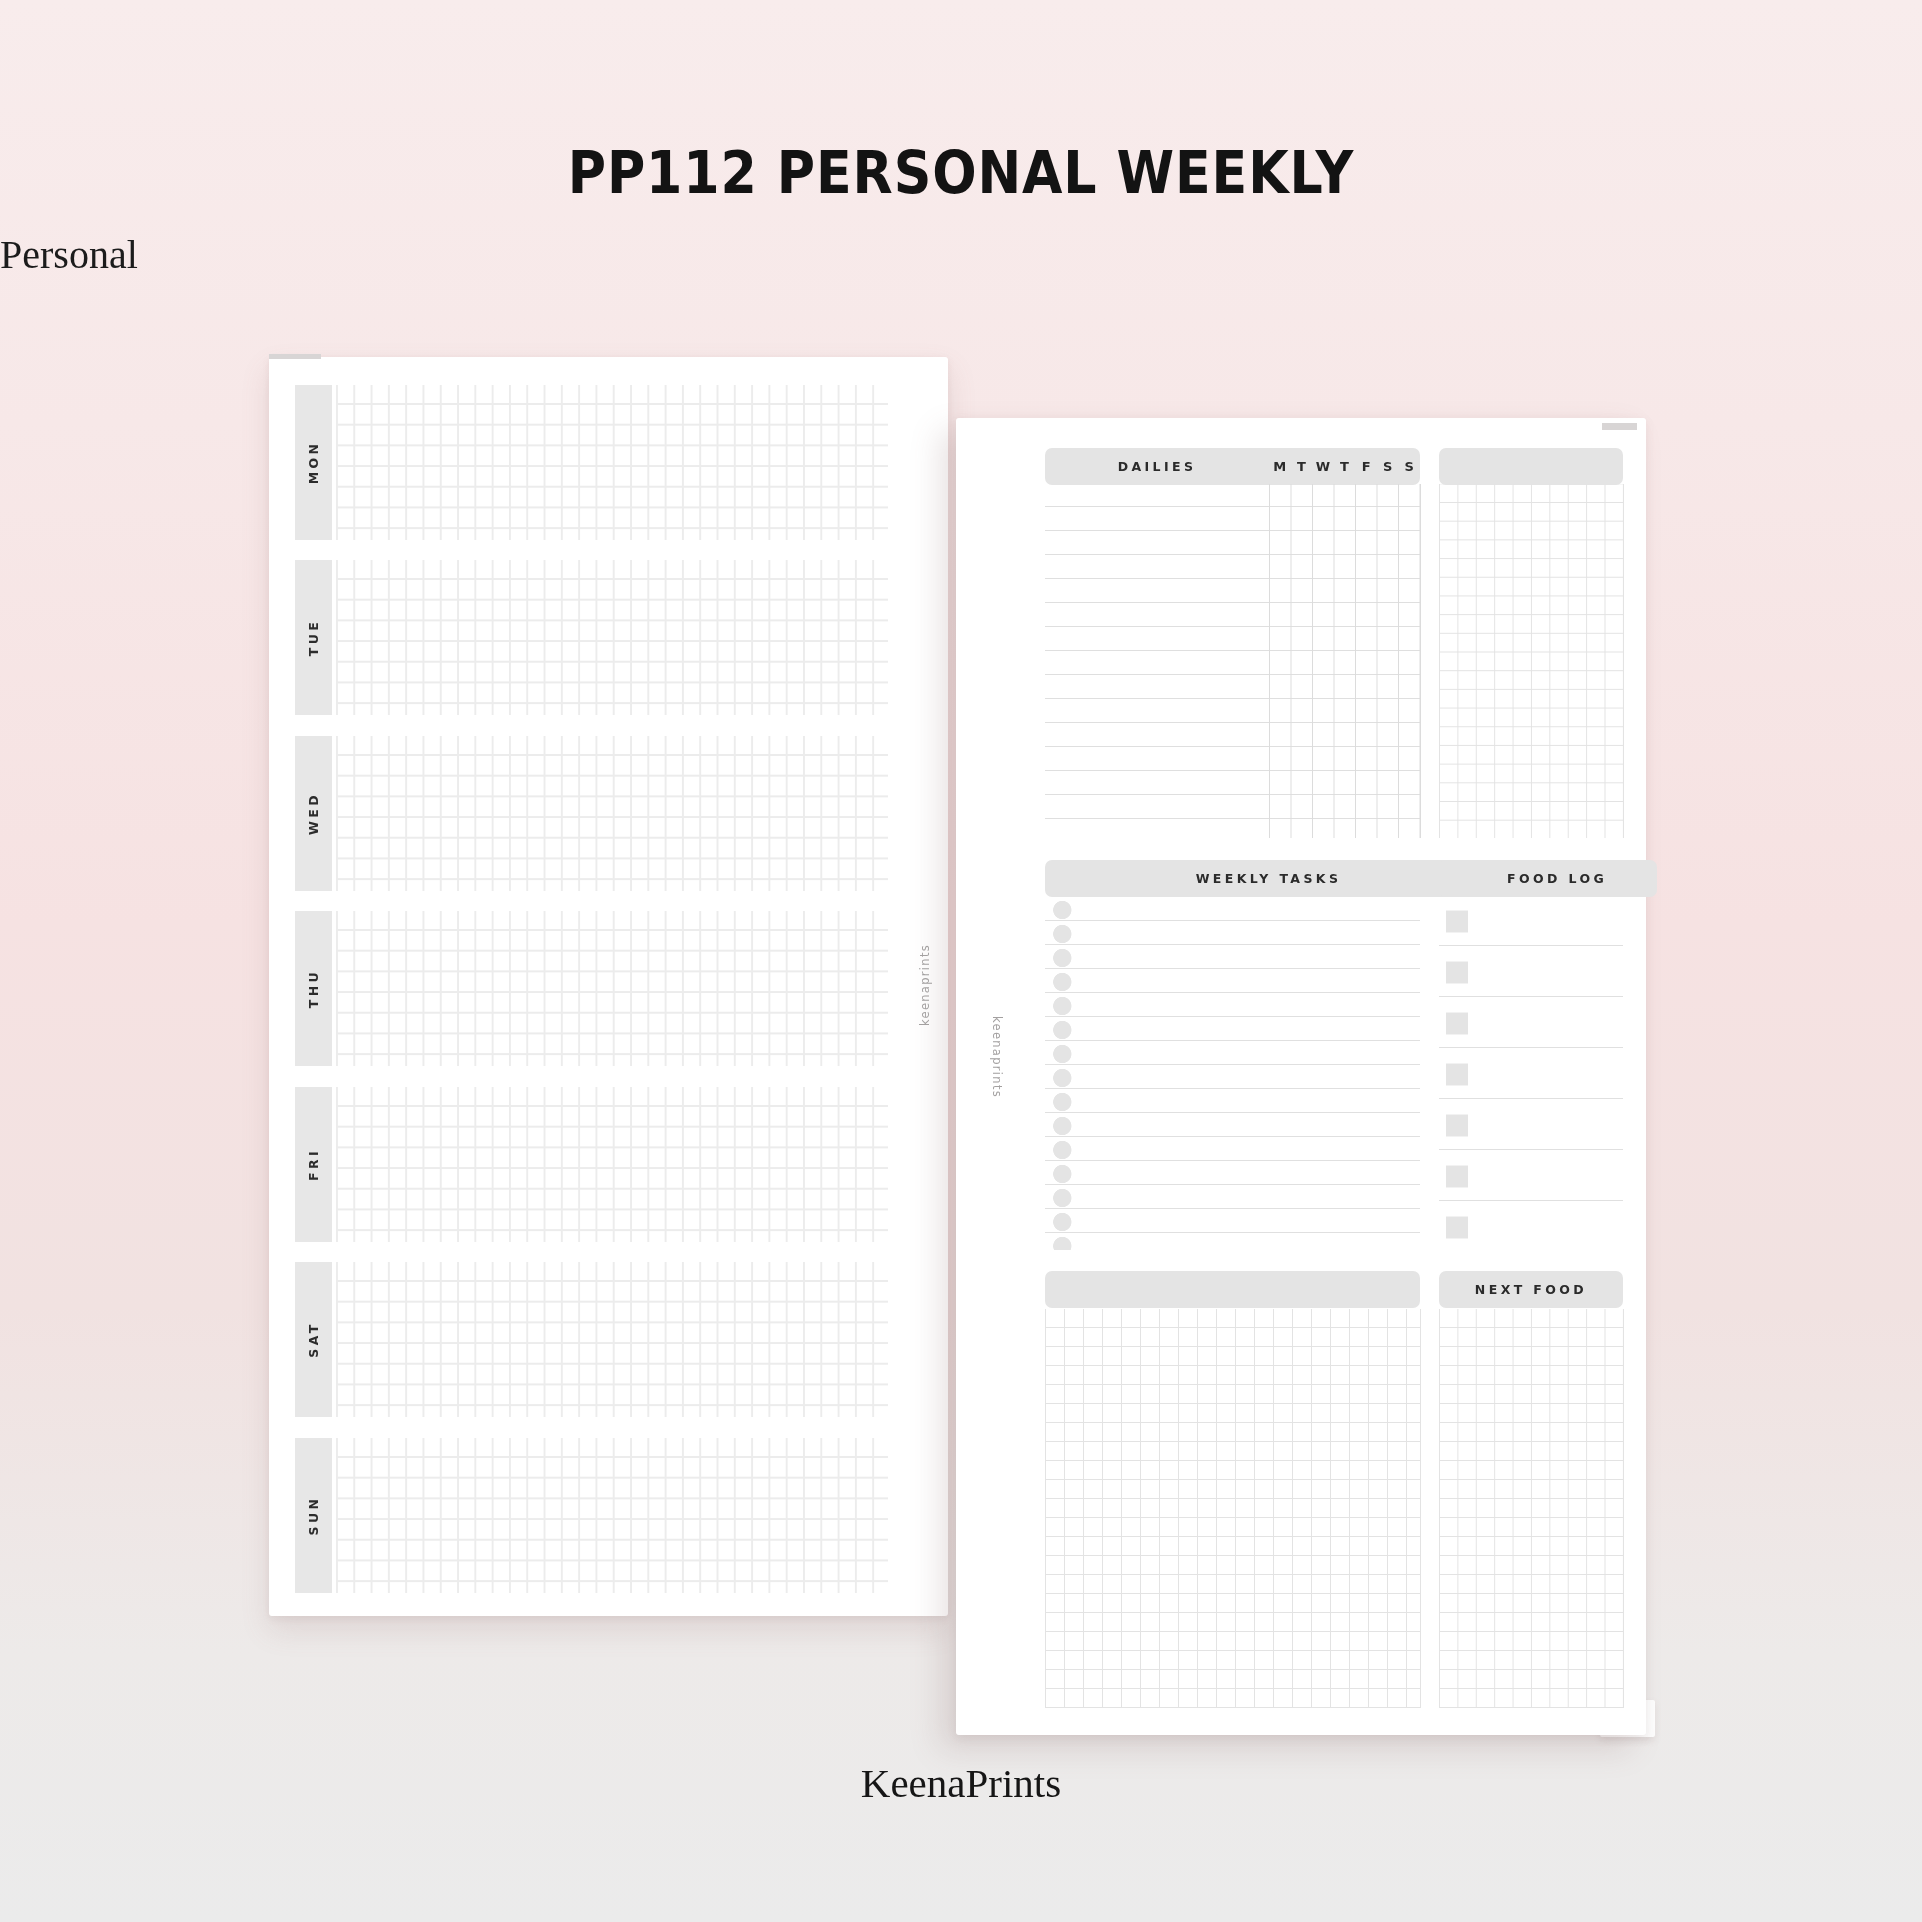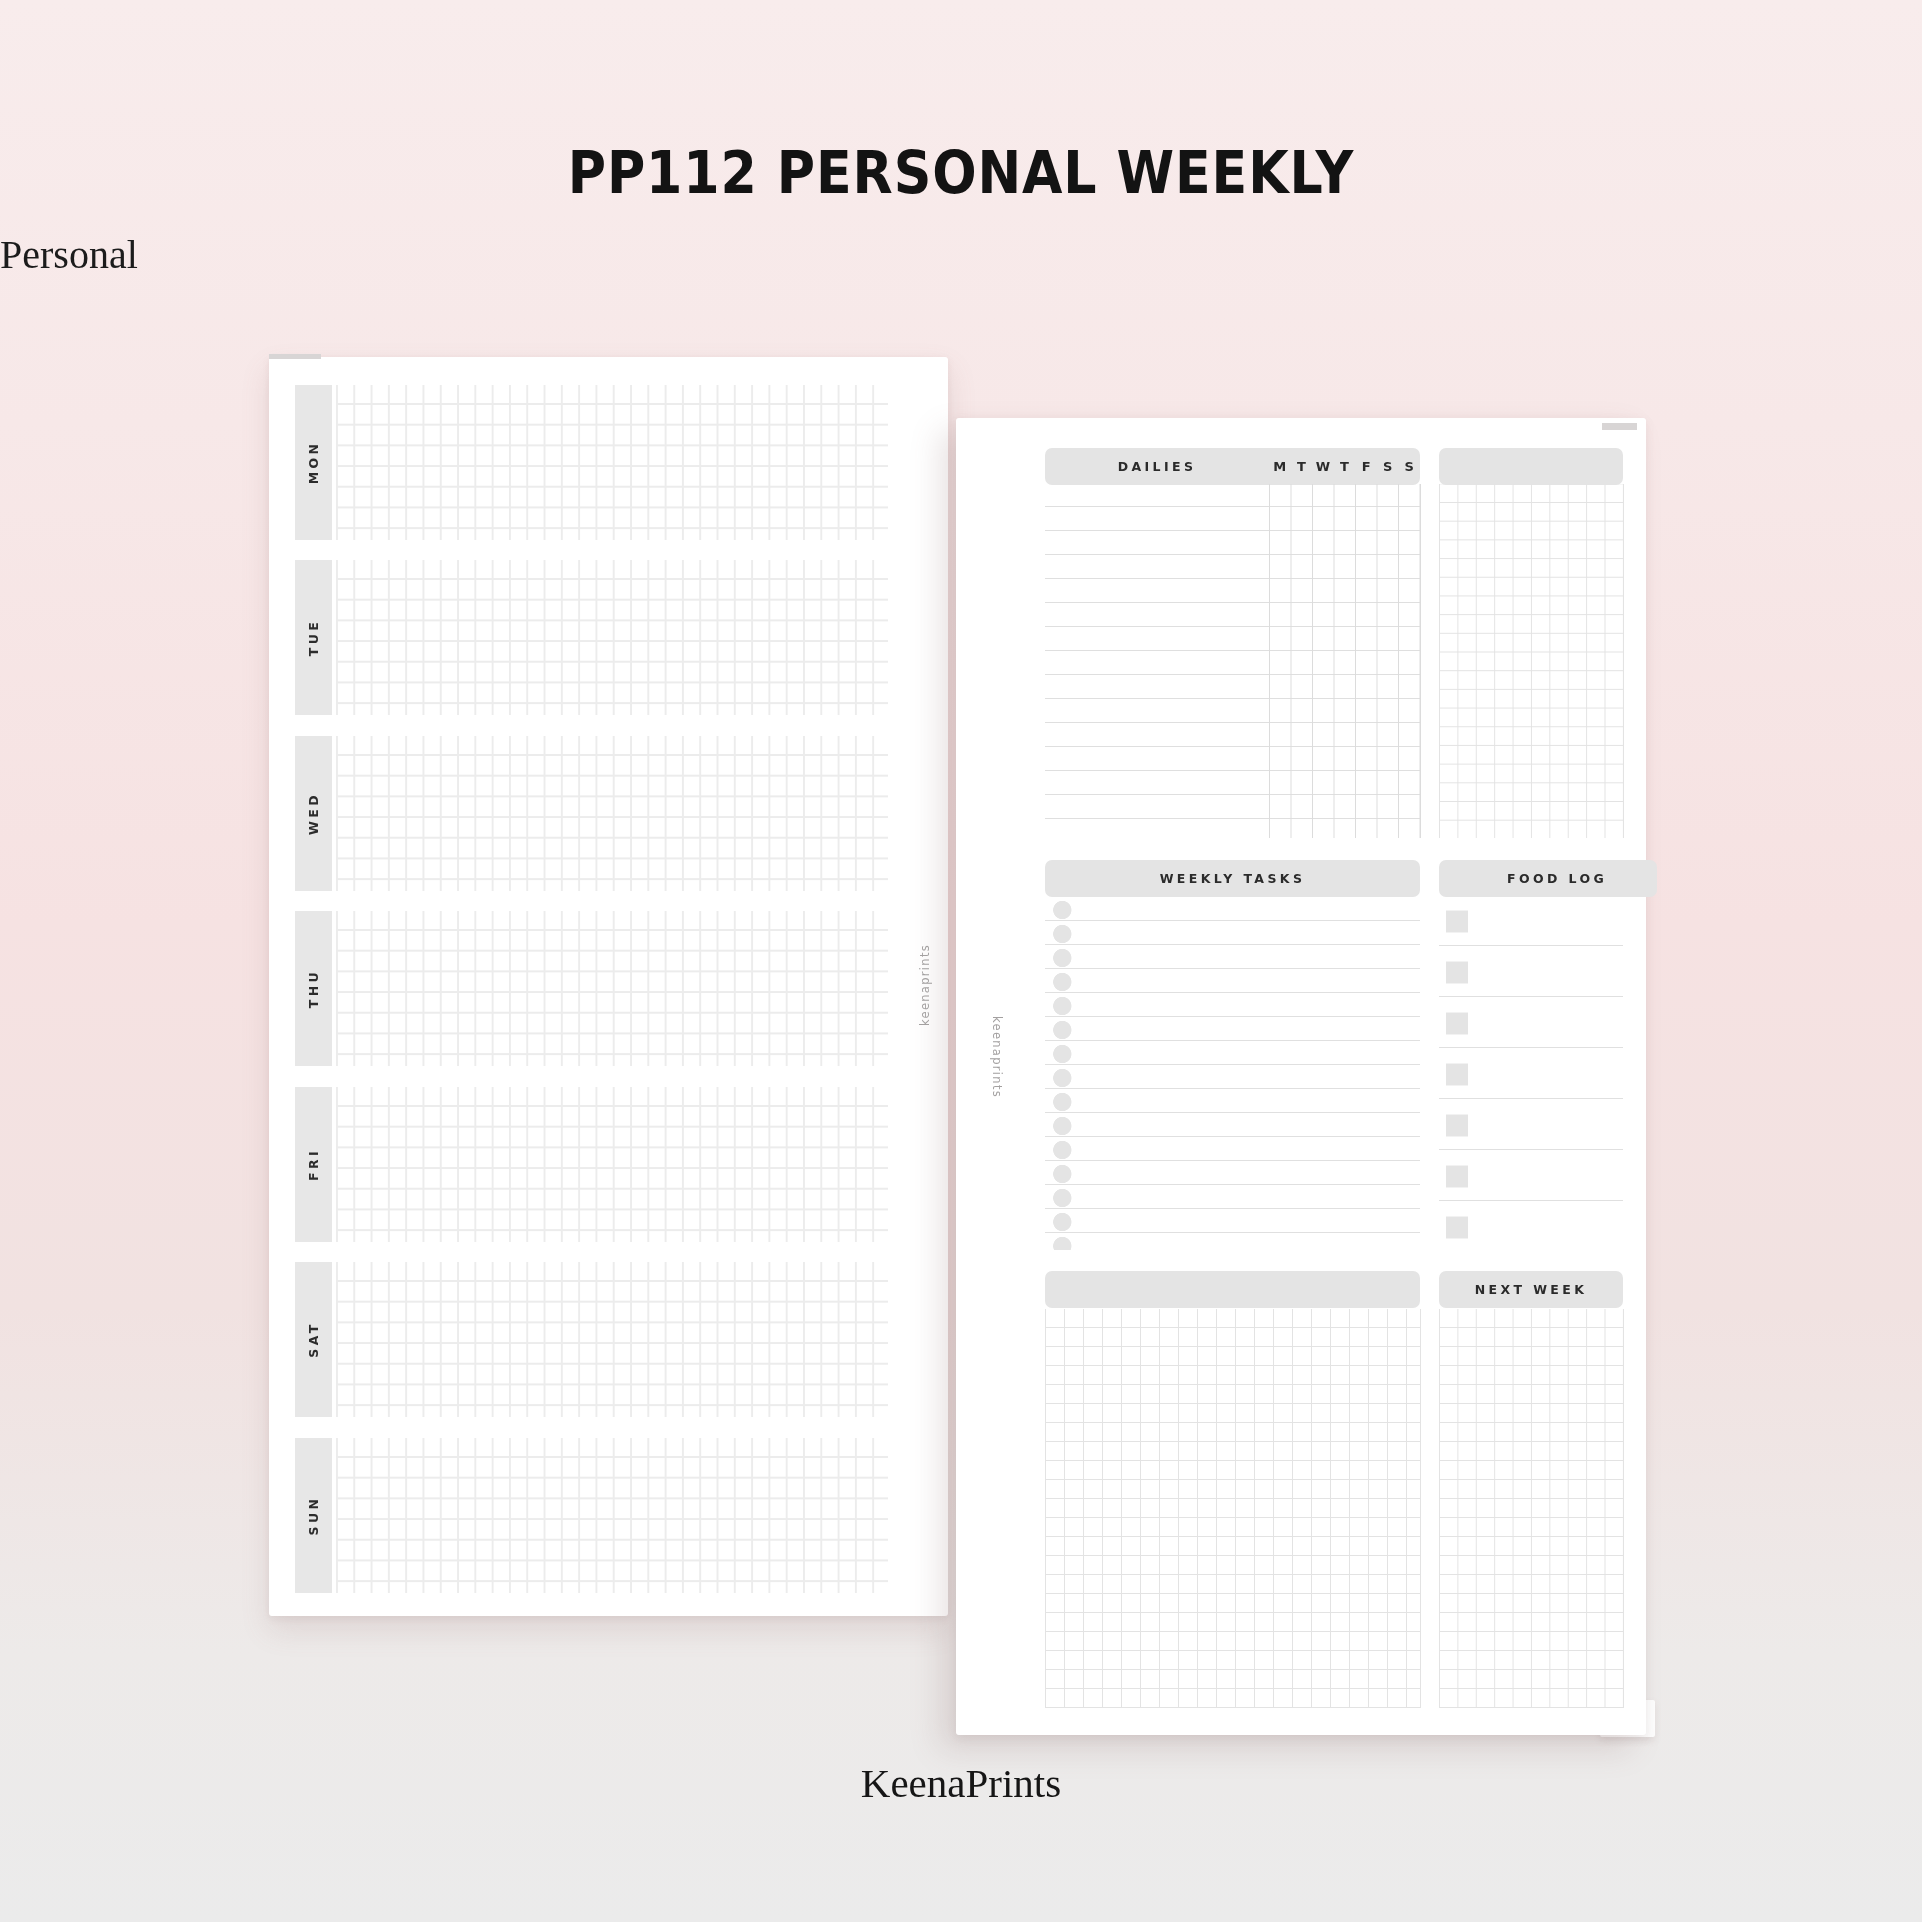--- a/index.html
+++ b/index.html
@@ -66,21 +66,21 @@
   .bar{
     position:absolute;background:#e4e4e4;
     display:flex;align-items:center;justify-content:center;
     font-size:12.5px;font-weight:bold;letter-spacing:3.4px;color:#2b2b2b;border-radius:7px;
   }
   .bar-dailies{left:89px;top:30px;width:375px;height:37px;justify-content:flex-start;}
   .bar-dailies .dailies-title{position:absolute;left:0;width:224px;text-align:center;}
   .day-letters{position:absolute;left:224px;top:0;width:151px;height:37px;display:flex;}
   .day-letters span{flex:1;display:flex;align-items:center;justify-content:center;letter-spacing:0;font-size:13px;}
   .bar-habit{left:483px;top:30px;width:184px;height:37px;}
-  .bar-tasks{left:89px;top:442px;width:375px;height:37px;}
+  .bar-tasks{left:89px;top:442px;width:375px;height:37px;padding-left:36px;}
   .bar-food{left:483px;top:442px;width:200px;height:37px;padding-left:18px;}
   .bar-notes{left:89px;top:853px;width:375px;height:37px;}
   .bar-nextweek{left:483px;top:853px;width:184px;height:37px;}
 
   .dailies-lines{
     position:absolute;left:89px;top:66px;width:375px;height:354px;
     background-image:linear-gradient(to bottom,#dfdfdf 1.4px,transparent 1.4px);
     background-size:100% 24px;background-position:0 22px;
   }
   .dailies-daygrid{
@@ -220,21 +220,21 @@
       <span>FOOD LOG</span>
     </div>
   <div class="food-list"></div>
 
   <div class="bar bar-notes">
       <span></span>
     </div>
   <div class="notes-grid"></div>
 
   <div class="bar bar-nextweek">
-      <span>NEXT WEEK</span>
+      <span>NEXT FOOD</span>
     </div>
   <div class="nextweek-grid"></div>
 </div>
 
 <div class="watermark wm-left">keenaprints</div>
 <div class="watermark wm-right">keenaprints</div>
 
 <div class="brand">KeenaPrints</div>
 
 

